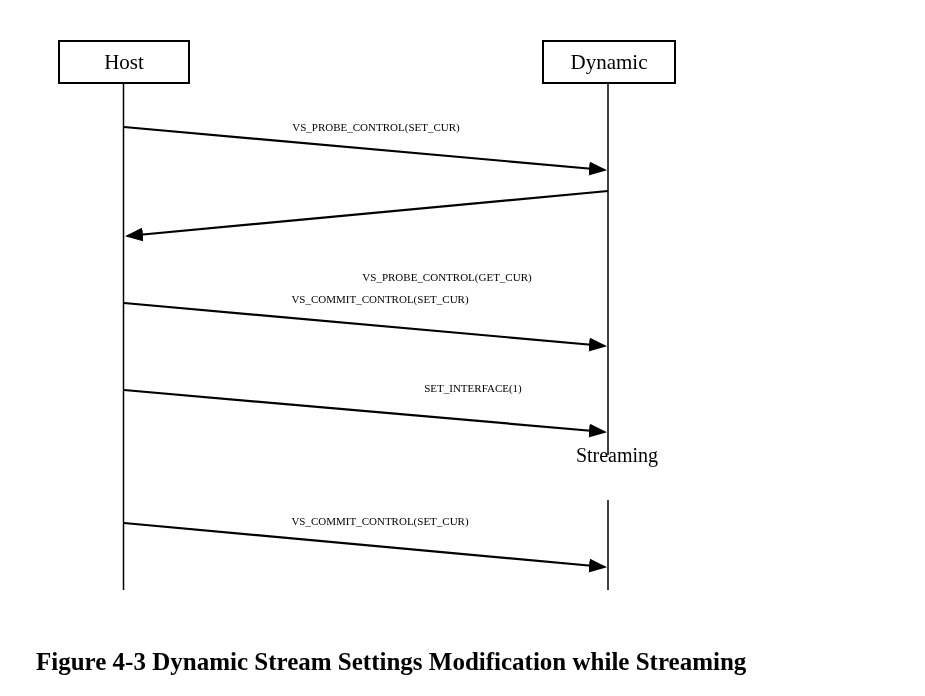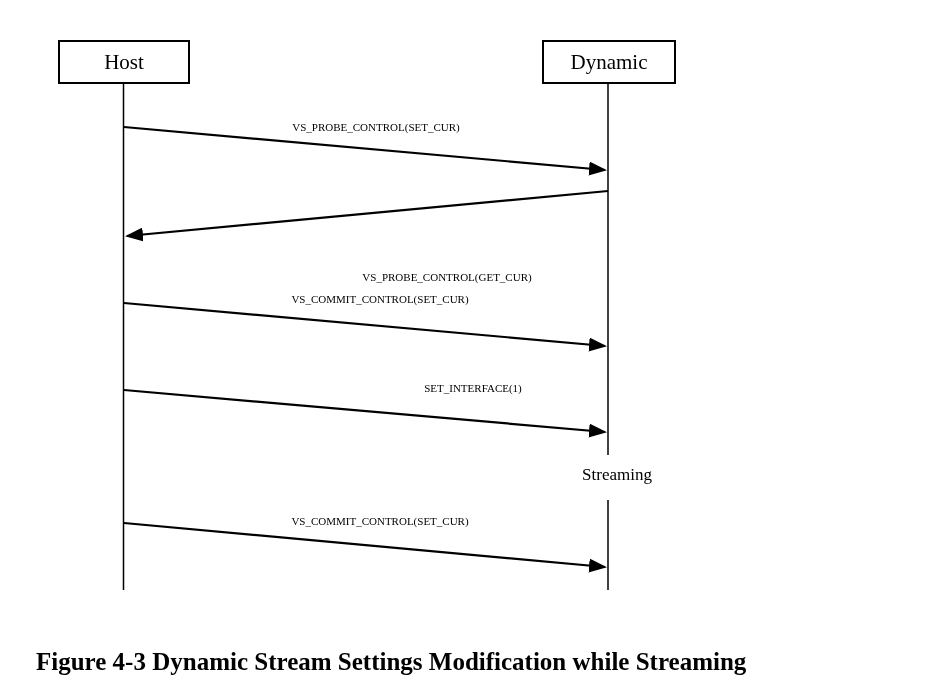--- a/index.html
+++ b/index.html
@@ -45,23 +45,23 @@
     line-height: 20px;
   }
   #msg-label-0 { left: 376px; top: 117px; }
   #msg-label-1 { left: 447px; top: 227px; margin-top: 40px; }
   #msg-label-2 { left: 380px; top: 289px; }
   #msg-label-3 { left: 425px; top: 378px; margin-left: 48px; }
   #msg-label-4 { left: 380px; top: 511px; }
   #streaming-label {
     position: absolute;
     left: 617px;
-    top: 465px;
+    top: 444px;
     transform: translateX(-50%);
-    font-size: 17px;
+    font-size: 20px;
     white-space: nowrap;
   }
   #figure-caption {
     position: absolute;
     left: 36px;
     top: 648px;
     font-size: 25px;
     font-weight: bold;
     white-space: nowrap;
     letter-spacing: 0px;

